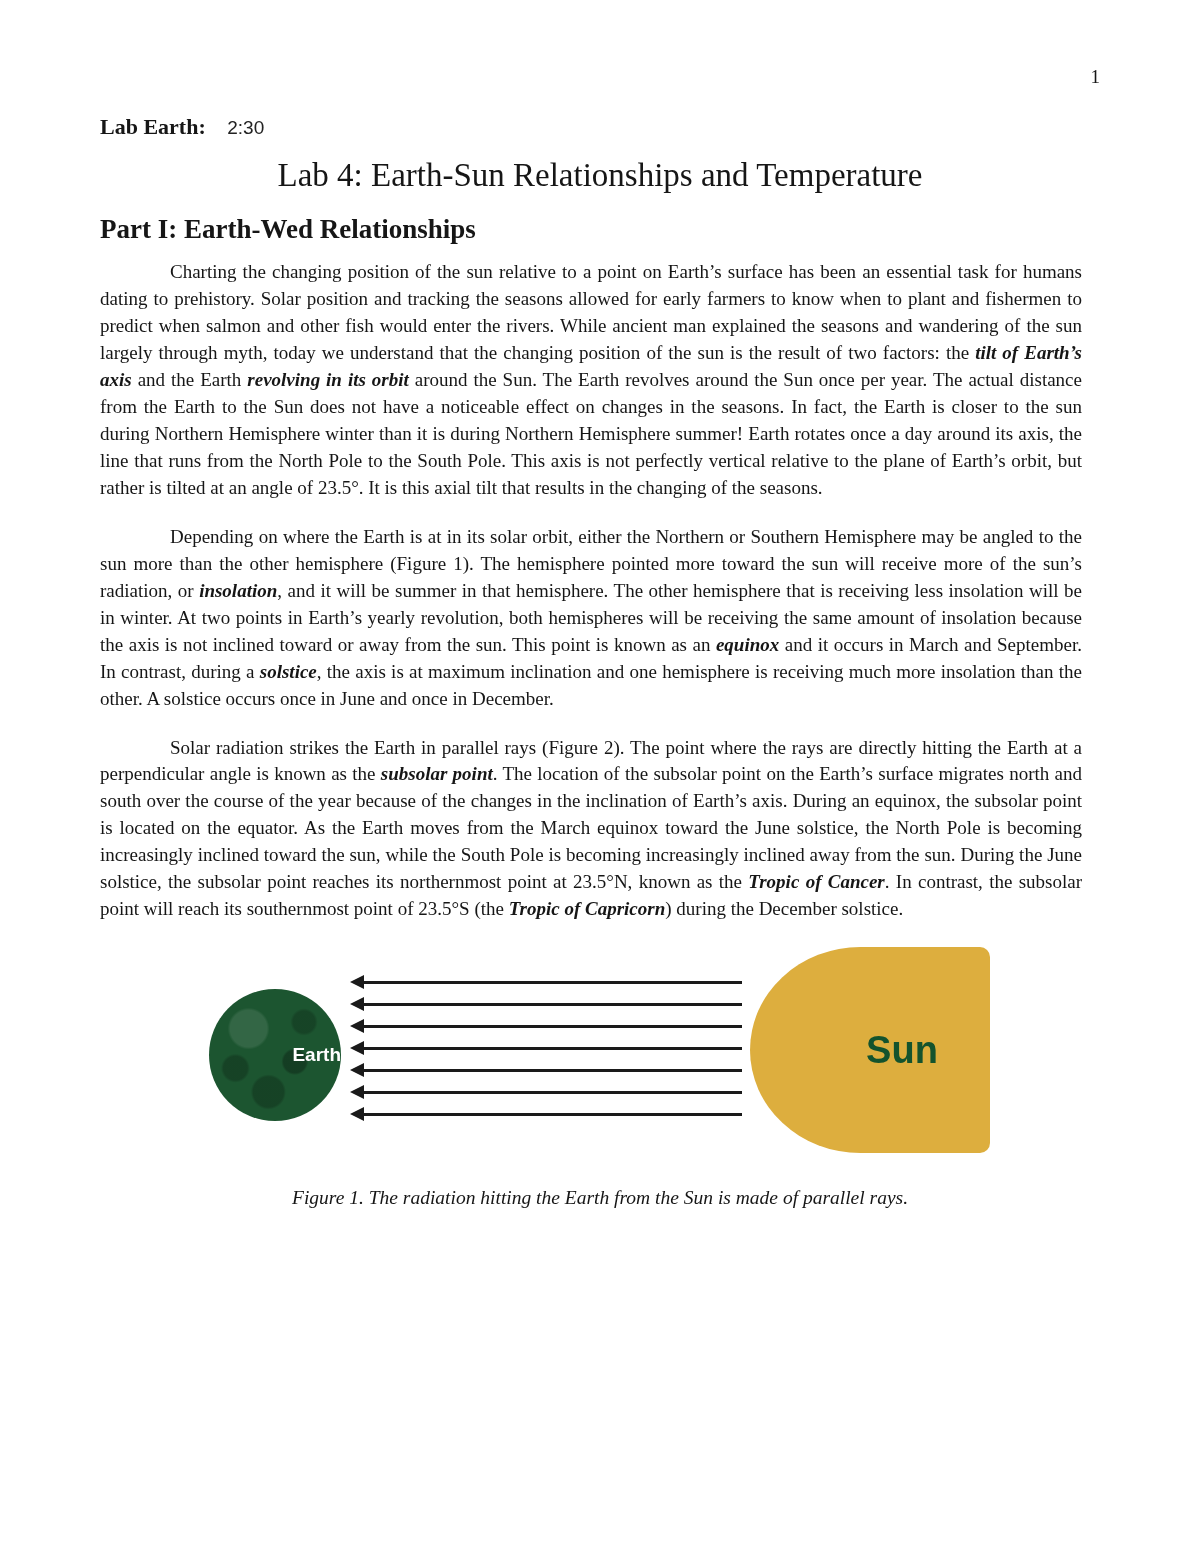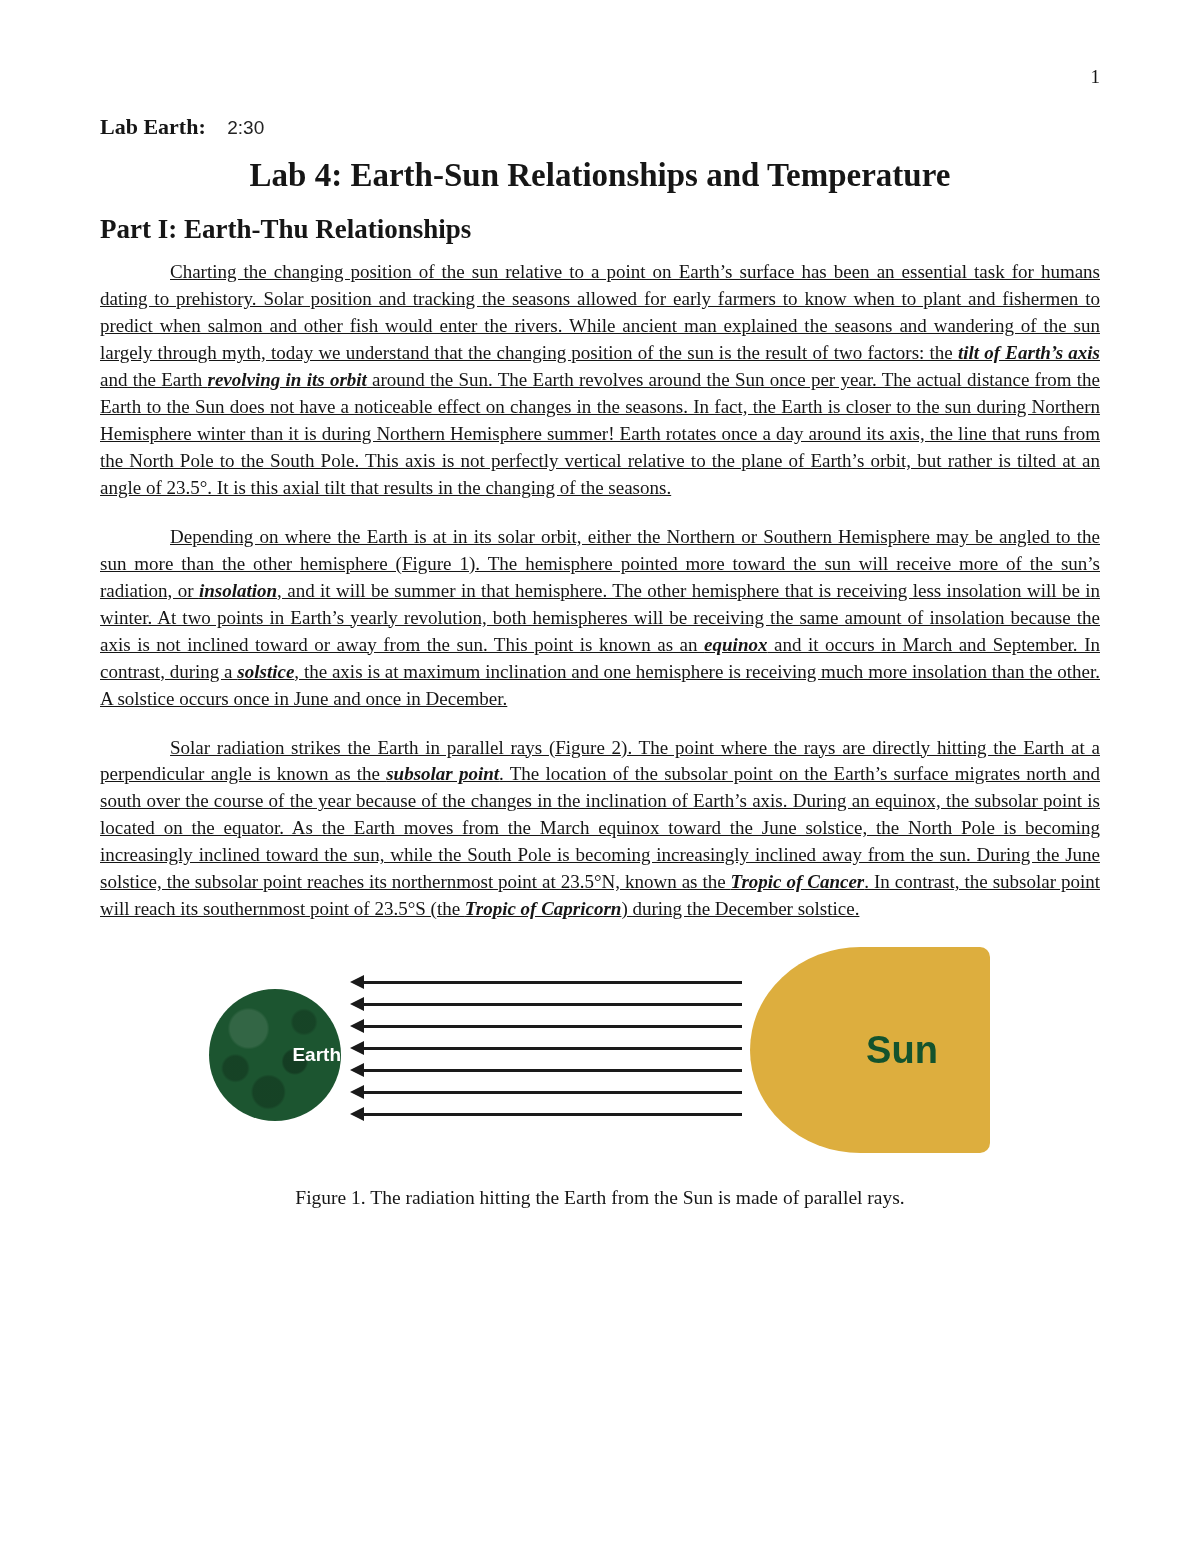--- a/index.html
+++ b/index.html
@@ -25,36 +25,35 @@
   .fill-value {
     font-family: "Liberation Sans", sans-serif;
     font-weight: normal;
     font-size: 19px;
     margin-left: 16px;
     color: #222;
   }
   .doc-title {
     text-align: center;
     font-size: 33px;
-    font-weight: bold;
+    font-weight: normal;
     margin: 14px 0 6px 0;
   }
   .section-heading {
     font-size: 27px;
     font-weight: bold;
     margin: 20px 0 14px 0;
   }
   .body-para {
     font-size: 19px;
     line-height: 1.42;
     text-align: justify;
     text-indent: 70px;
-    margin: 0 0 22px 0;
+    margin: 0 18px 22px 0;
     font-weight: 500;
-    text-decoration: underline;
   }
   .bi { font-weight: bold; font-style: italic; }
 
   .figure {
     position: relative;
     height: 212px;
     margin-top: 24px;
   }
   .earth {
     position: absolute;
@@ -122,38 +121,39 @@
     height: 0;
     border-top: 7.5px solid transparent;
     border-bottom: 7.5px solid transparent;
     border-right: 14px solid var(--ray-color, #1a1a1a);
   }
   .figure-caption {
     text-align: center;
     font-size: 19.5px;
     font-weight: 500;
     margin-top: 28px;
+    font-style: italic;
   }
 </style>
 </head>
 <body>
 
 <div class="page">
 
   <div class="page-number">1</div>
 
 
   <div class="header-line">
     <span>Lab Earth:</span>
     <span class="fill-value">2:30</span>
   </div>
 
   <h1 class="doc-title">Lab 4: Earth-Sun Relationships and Temperature</h1>
 
-  <h2 class="section-heading">Part I: Earth-Thu Relationships</h2>
+  <h2 class="section-heading">Part I: Earth-Wed Relationships</h2>
 
   <div>
       <p class="body-para"><span>Charting the changing position of the sun relative to a point on Earth’s surface has been an essential task for humans dating to prehistory.  Solar position and tracking the seasons allowed for early farmers to know when to plant and fishermen to predict when salmon and other fish would enter the rivers.  While ancient man explained the seasons and wandering of the sun largely through myth, today we understand that the changing position of the sun is the result of two factors: the </span><span class="bi">tilt of Earth’s axis</span><span> and the Earth </span><span class="bi">revolving in its orbit</span><span> around the Sun.  The Earth revolves around the Sun once per year.  The actual distance from the Earth to the Sun does not have a noticeable effect on changes in the seasons.  In fact, the Earth is closer to the sun during Northern Hemisphere winter than it is during Northern Hemisphere summer!  Earth rotates once a day around its axis, the line that runs from the North Pole to the South Pole.  This axis is not perfectly vertical relative to the plane of Earth’s orbit, but rather is tilted at an angle of 23.5°.  It is this axial tilt that results in the changing of the seasons.</span></p>
       <p class="body-para"><span>Depending on where the Earth is at in its solar orbit, either the Northern or Southern Hemisphere may be angled to the sun more than the other hemisphere (Figure 1).  The hemisphere pointed more toward the sun will receive more of the sun’s radiation, or </span><span class="bi">insolation</span><span>, and it will be summer in that hemisphere.  The other hemisphere that is receiving less insolation will be in winter.  At two points in Earth’s yearly revolution, both hemispheres will be receiving the same amount of insolation because the axis is not inclined toward or away from the sun.  This point is known as an </span><span class="bi">equinox</span><span> and it occurs in March and September.  In contrast, during a </span><span class="bi">solstice</span><span>, the axis is at maximum inclination and one hemisphere is receiving much more insolation than the other.  A solstice occurs once in June and once in December.</span></p>
       <p class="body-para"><span>Solar radiation strikes the Earth in parallel rays (Figure 2).   The point where the rays are directly hitting the Earth at a perpendicular angle is known as the </span><span class="bi">subsolar point</span><span>.  The location of the subsolar point on the Earth’s surface migrates north and south over the course of the year because of the changes in the inclination of Earth’s axis.  During an equinox, the subsolar point is located on the equator.  As the Earth moves from the March equinox toward the June solstice, the North Pole is becoming increasingly inclined toward the sun, while the South Pole is becoming increasingly inclined away from the sun.  During the June solstice, the subsolar point reaches its northernmost point at 23.5°N, known as the </span><span class="bi">Tropic of Cancer</span><span>.  In contrast, the subsolar point will reach its southernmost point of 23.5°S (the </span><span class="bi">Tropic of Capricorn</span><span>) during the December solstice.</span></p>
     </div>
 
   <div class="figure">
     <div class="earth" style="background-color: rgb(28, 85, 48);">
       <span class="earth-label">Earth</span>

